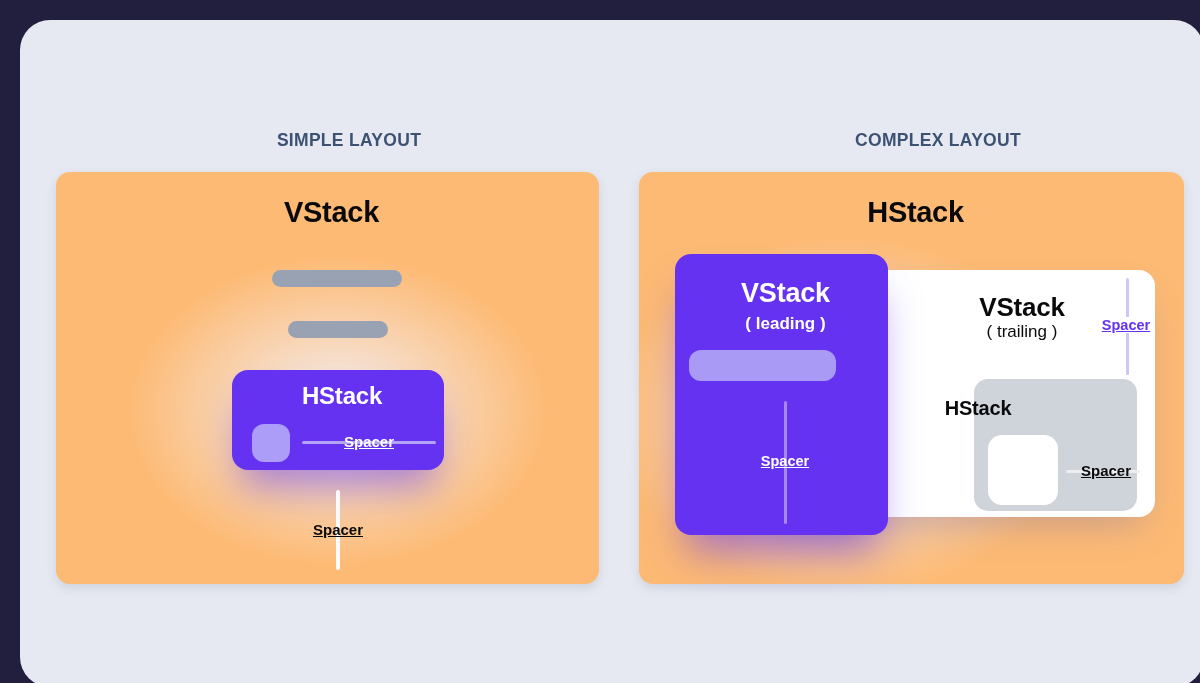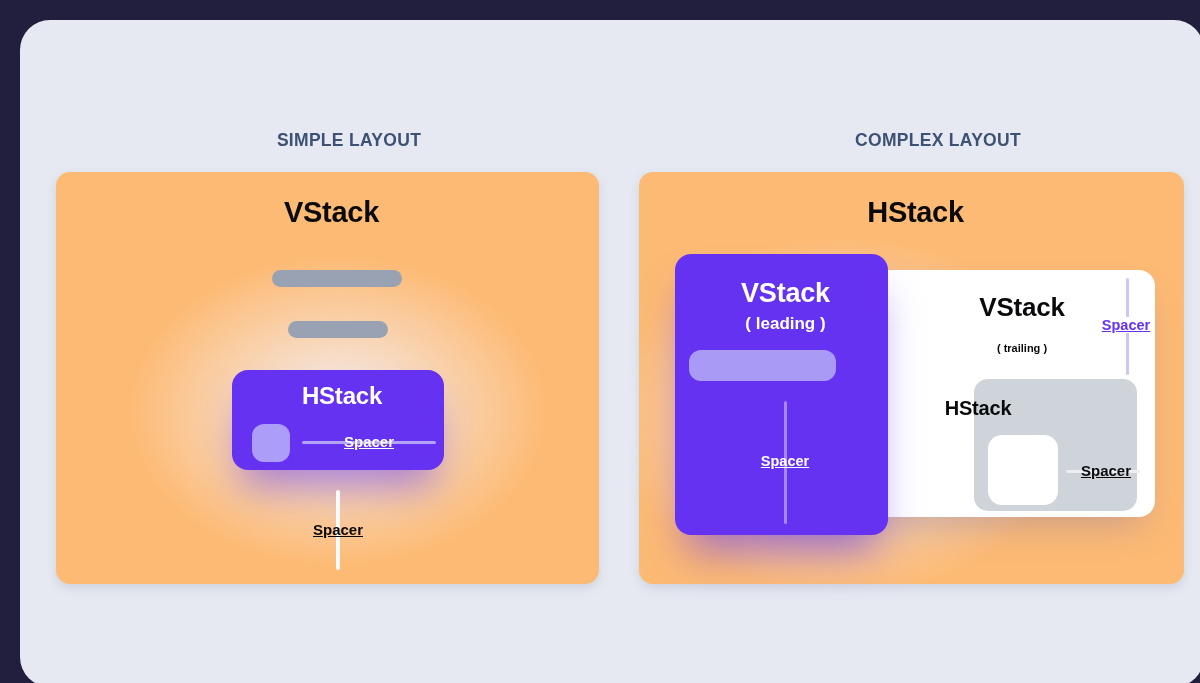--- a/index.html
+++ b/index.html
@@ -73,22 +73,22 @@
   .trailing-card {
     position:absolute; left:132px; top:94px; width:380px; height:247px;
     border-radius:16px; background:#ffffff; z-index:1;
     box-shadow:0 18px 36px -12px rgba(110,104,180,0.38);
   }
   .trailing-card .card-title {
     position:absolute; top:18px; left:243px; transform:translateX(-50%);
     font-size:26px; font-weight:700; color:#0a0a0c; letter-spacing:-0.2px;
   }
   .trailing-card .card-subtitle {
-    position:absolute; top:68px; left:243px; transform:translateX(-50%);
-    font-size:11px; font-weight:700; color:#0a0a0c;
+    position:absolute; top:48px; left:243px; transform:translateX(-50%);
+    font-size:17px; font-weight:400; color:#0a0a0c;
   }
   .inner-hstack-card {
     position:absolute; left:195px; top:105px; width:163px; height:132px;
     border-radius:14px; background:#cfd4db;
   }
   .inner-hstack-card .card-title {
     position:absolute; top:14px; left:0; width:100%; text-align:center;
     font-size:20px; font-weight:700; color:#0a0a0c;
   }
   .inner-square {

